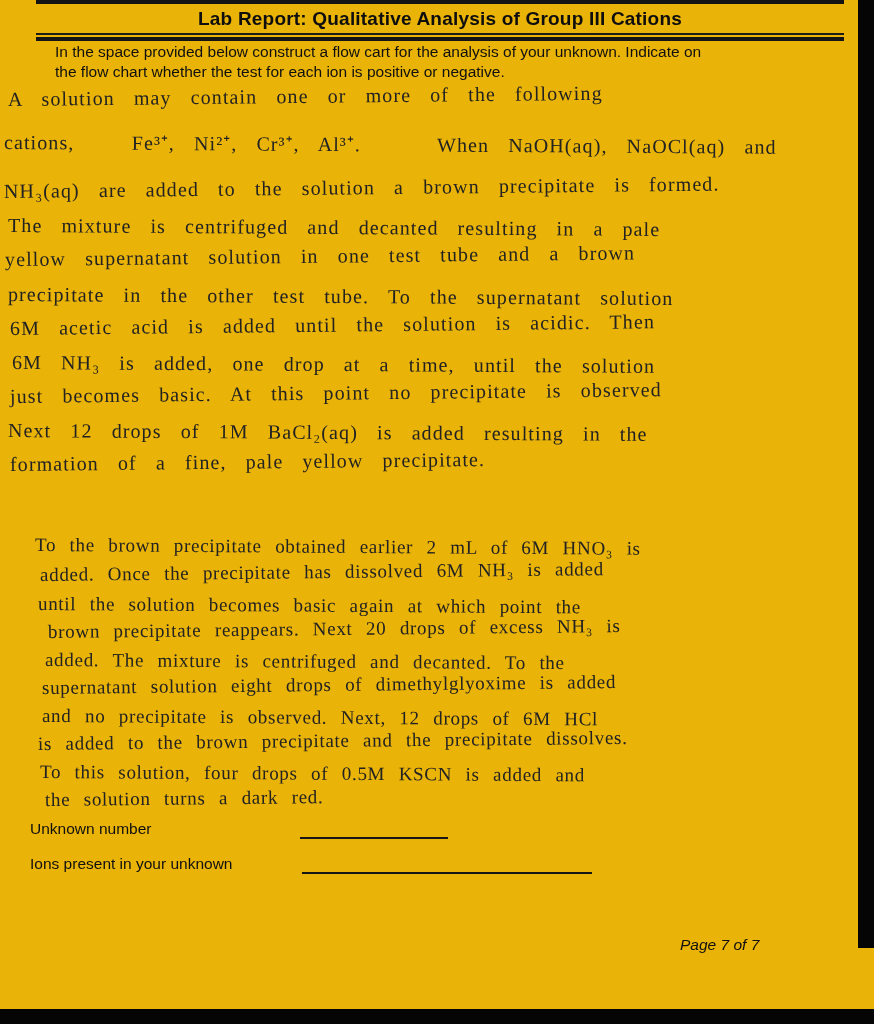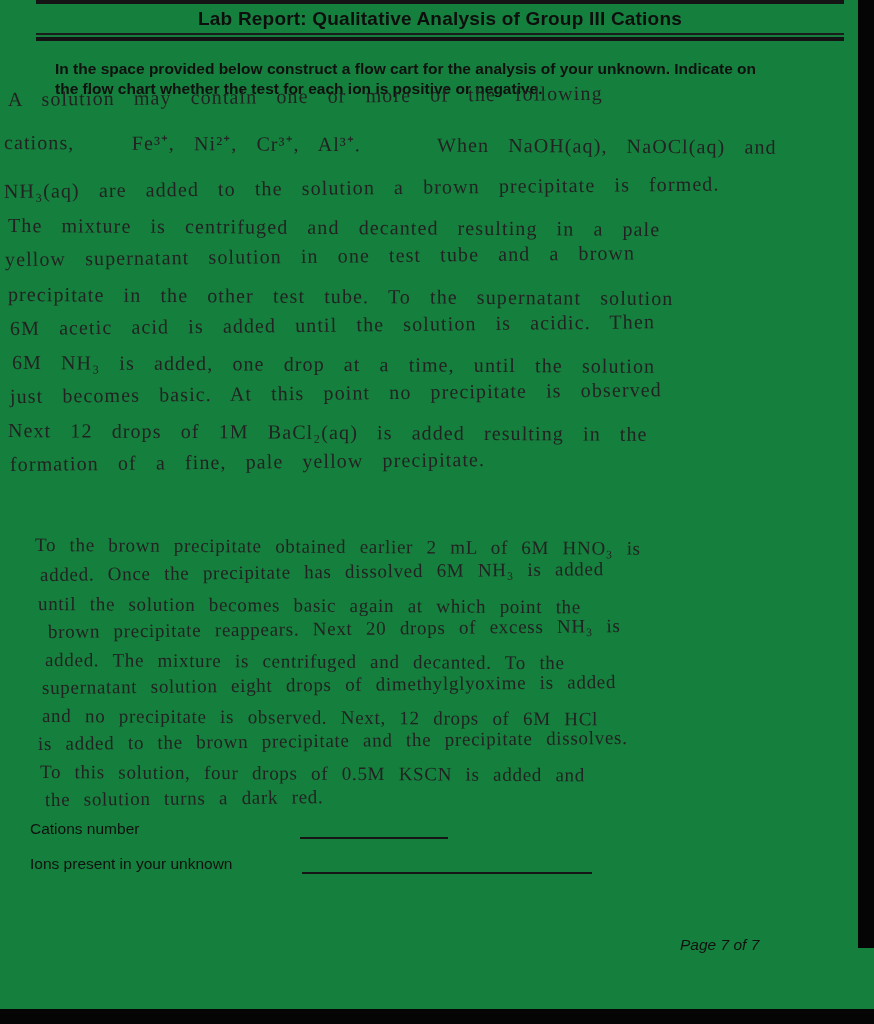--- a/index.html
+++ b/index.html
@@ -1,32 +1,32 @@
 <!DOCTYPE html>
 <html><head>
 <meta charset="utf-8">
 <style>
   html,body{margin:0;padding:0;background:#111;}
   .scan{
     position:relative;width:874px;height:1024px;overflow:hidden;
-    background:#15803d;font-family:"Liberation Sans",sans-serif;color:#161616;
+    background:#eab308;font-family:"Liberation Sans",sans-serif;color:#161616;
   }
   
   .edge-right{position:absolute;left:858px;top:0;width:16px;height:948px;background:#050505;}
   .edge-bottom{position:absolute;left:0;top:1009px;width:874px;height:15px;background:#050505;}
 
   
   .title-box{position:absolute;left:36px;top:0;width:808px;}
   .title-rule-top{height:4px;background:#141414;}
   .title-text{text-align:center;font-weight:bold;font-size:19px;letter-spacing:.2px;padding:4px 0 3px;color:#0e0e0e;}
   .title-rule-mid{height:2px;background:#1c1c1c;}
   .title-rule-bot{height:4px;background:#141414;margin-top:2px;}
 
   
-  .instructions{position:absolute;left:55px;top:59px;width:775px;font-size:15.5px;line-height:1.32;color:#101010;font-weight:bold;}
+  .instructions{position:absolute;left:55px;top:42px;width:775px;font-size:15.5px;line-height:1.32;color:#101010;}
 
   
   .hw{position:absolute;left:0;top:0;width:760px;height:1024px;pointer-events:none;}
   .hw-line{
     position:absolute;white-space:pre;color:#222;
     font-family:cursive;
     font-size:20px;letter-spacing:1.1px;word-spacing:13px;
     transform:rotate(-0.6deg);transform-origin:left center;
   }
   .hw-line:nth-child(even){transform:rotate(0.35deg);}
@@ -76,21 +76,21 @@
     <div class="hw-line hw-p2" style="left:38px;top:593px;">until the solution becomes basic again at which point the</div>
     <div class="hw-line hw-p2" style="left:48px;top:621px;">brown precipitate reappears. Next 20 drops of excess NH₃ is</div>
     <div class="hw-line hw-p2" style="left:45px;top:649px;">added. The mixture is centrifuged and decanted. To the</div>
     <div class="hw-line hw-p2" style="left:42px;top:677px;">supernatant solution eight drops of dimethylglyoxime is added</div>
     <div class="hw-line hw-p2" style="left:42px;top:705px;">and no precipitate is observed. Next, 12 drops of 6M HCl</div>
     <div class="hw-line hw-p2" style="left:38px;top:733px;">is added to the brown precipitate and the precipitate dissolves.</div>
     <div class="hw-line hw-p2" style="left:40px;top:761px;">To this solution, four drops of 0.5M KSCN is added and</div>
     <div class="hw-line hw-p2" style="left:45px;top:789px;">the solution turns a dark red.</div>
   </div>
 
-  <div class="form-label" style="left:30px;top:820px;">Cations number</div>
+  <div class="form-label" style="left:30px;top:820px;">Unknown number</div>
   <div class="blank" style="left:300px;top:837px;width:148px;"></div>
 
   <div class="form-label" style="left:30px;top:855px;">Ions present in your unknown</div>
   <div class="blank" style="left:302px;top:872px;width:290px;"></div>
 
   <div class="footer-right">Page 7 of 7</div>
 
   <div class="edge-right"></div>
   <div class="edge-bottom"></div>
 

